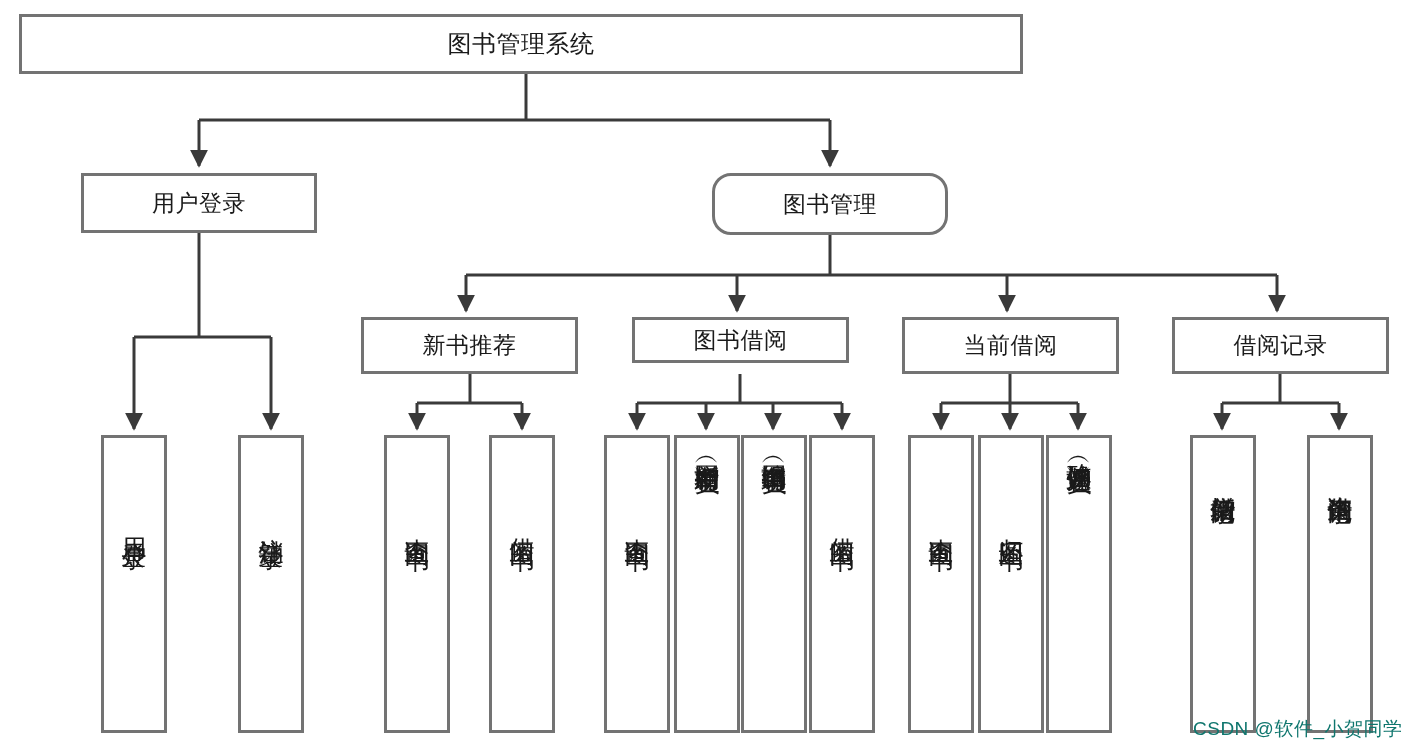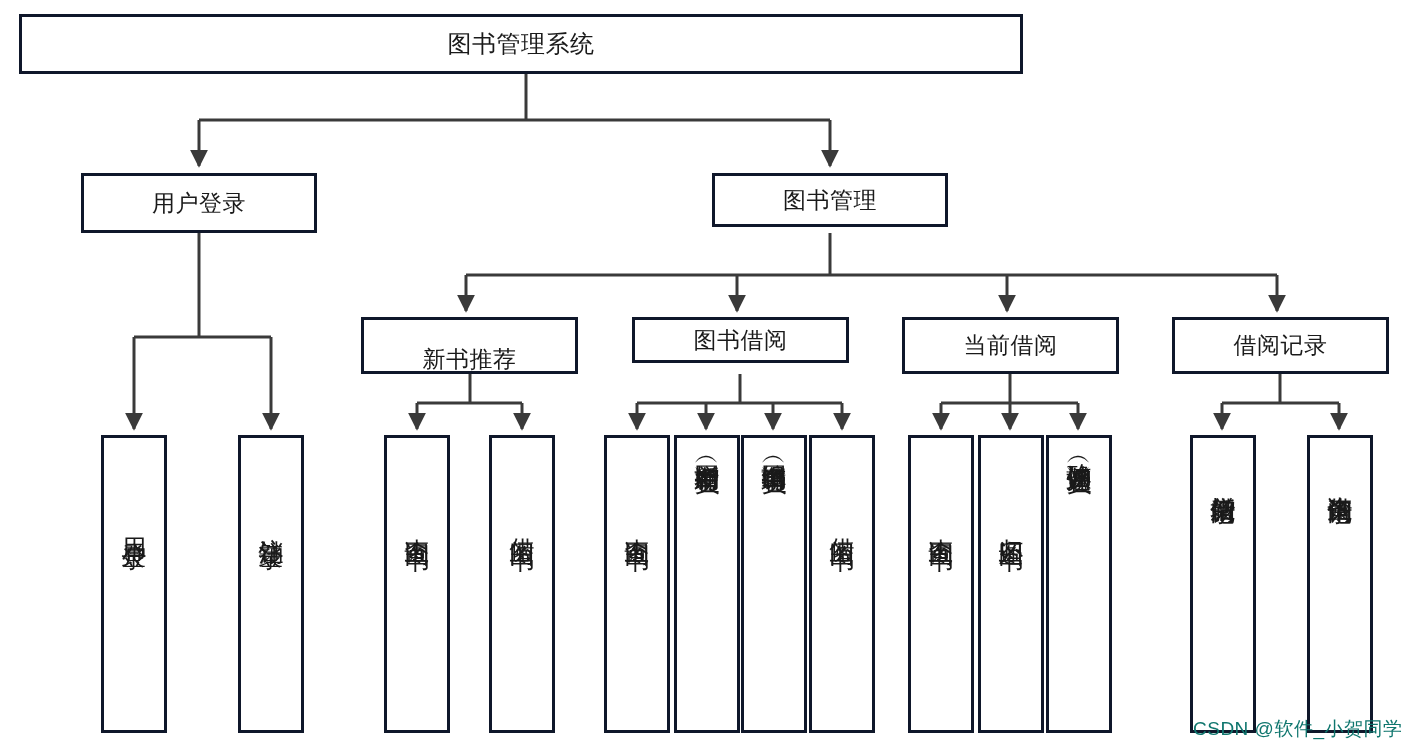--- a/index.html
+++ b/index.html
@@ -23,21 +23,21 @@
     left: 0;
     top: 0;
     width: 1405px;
     height: 747px;
     pointer-events: none;
   }
   .node {
     position: absolute;
     box-sizing: border-box;
     background: #ffffff;
-    border: 3px solid #0f172a;
+    border: 3px solid #737373;
     display: flex;
     align-items: center;
     justify-content: center;
     color: #1a1a1a;
   }
   .node .lbl {
     display: block;
     text-align: center;
     line-height: 1.05;
     white-space: nowrap;
@@ -134,25 +134,25 @@
   </svg>
 
   <div class="node horiz root" style="left:19px; top:14px; width:1004px; height:60px;">
     <span class="lbl">图书管理系统</span>
   </div>
 
   <div class="node horiz" style="left:81px; top:173px; width:236px; height:60px;">
     <span class="lbl">用户登录</span>
   </div>
 
-  <div class="node horiz" style="left:712px; top:173px; width:236px; height:54px;">
+  <div class="node horiz" style="left:712px; top:173px; width:236px; height:62px;border-radius:19px;">
     <span class="lbl">图书管理</span>
   </div>
 
-  <div class="node horiz" style="left:361px; top:317px; width:217px; height:57px;align-items:flex-end;">
+  <div class="node horiz" style="left:361px; top:317px; width:217px; height:57px;">
     <span class="lbl">新书推荐</span>
   </div>
 
   <div class="node horiz" style="left:632px; top:317px; width:217px; height:46px;">
     <span class="lbl">图书借阅</span>
   </div>
 
   <div class="node horiz" style="left:1172px; top:317px; width:217px; height:57px;">
     <span class="lbl">借阅记录</span>
   </div>

